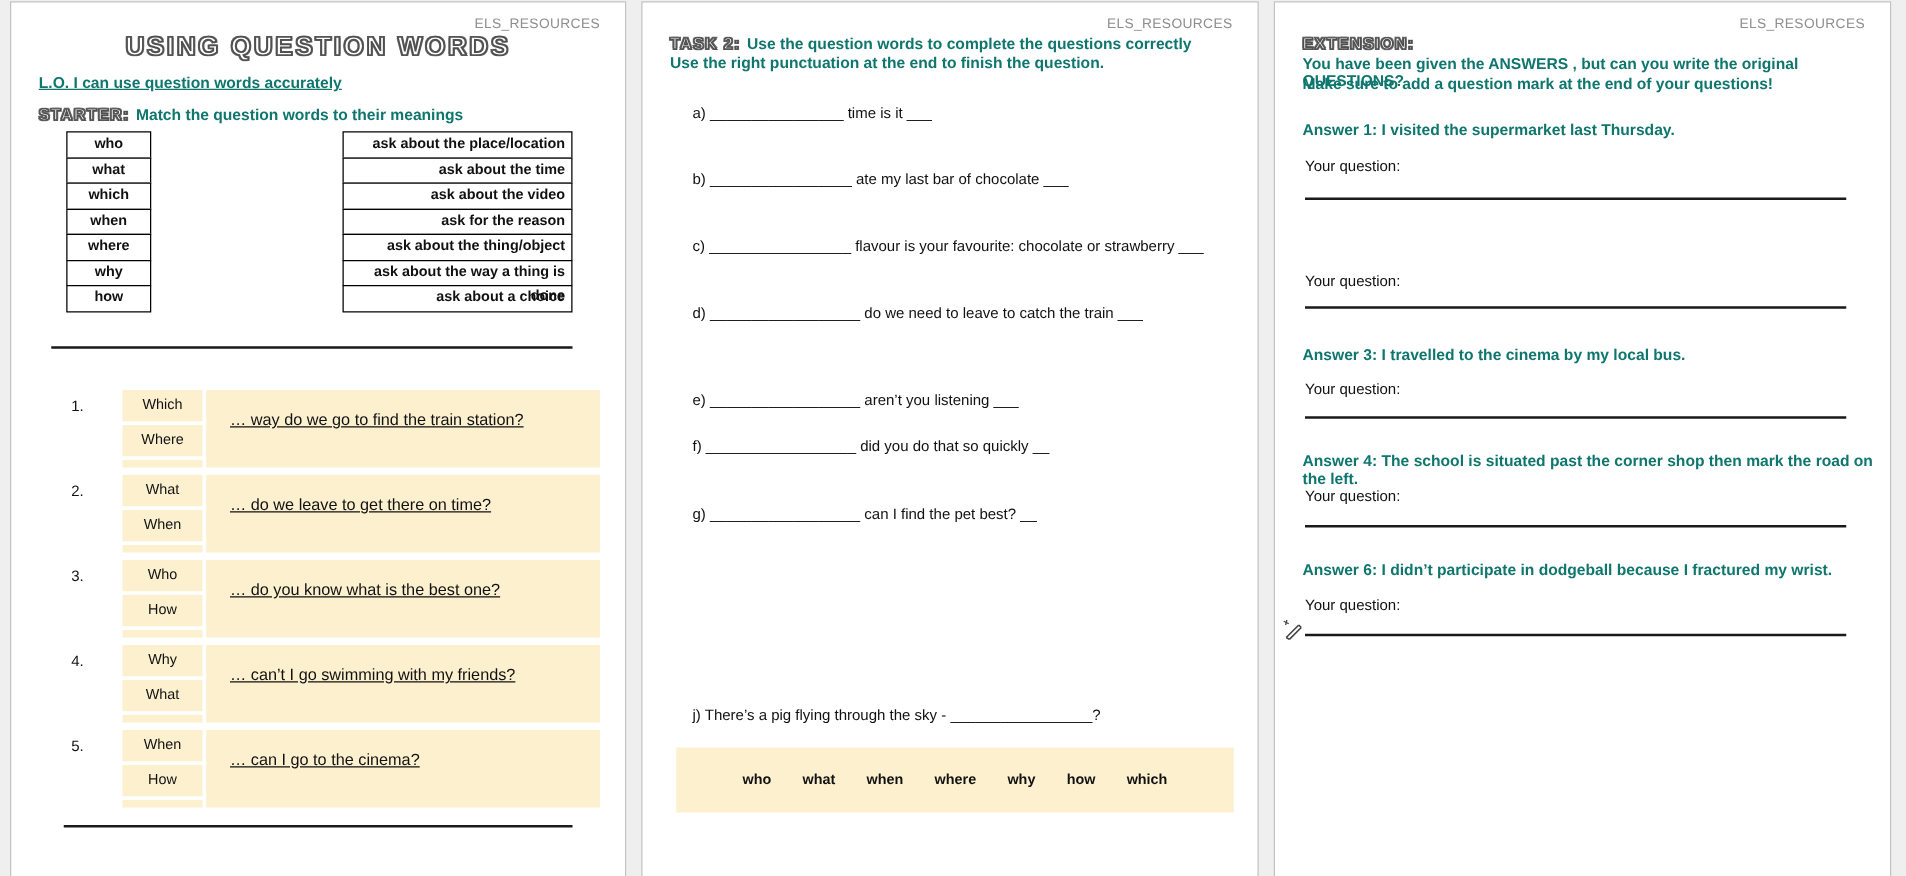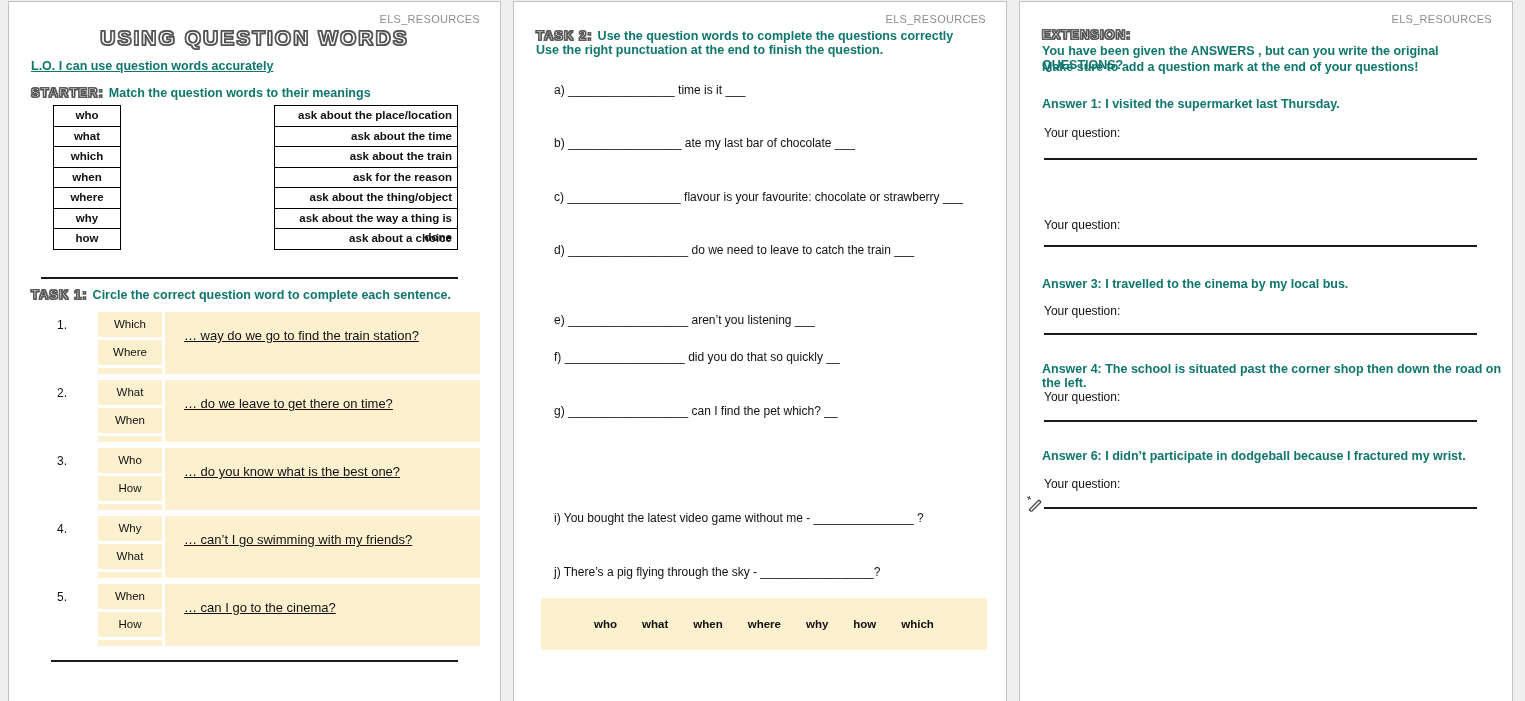--- a/index.html
+++ b/index.html
@@ -72,32 +72,29 @@
       <div class="cellrow c-center">which</div>
       <div class="cellrow c-center">when</div>
       <div class="cellrow c-center">where</div>
       <div class="cellrow c-center">why</div>
       <div class="cellrow c-center">how</div>
     </div>
 
     <div class="abs" style="top:103px; left:265px; width:184px;">
       <div class="cellrow c-right">ask about the place/location</div>
       <div class="cellrow c-right">ask about the time</div>
-      <div class="cellrow c-right">ask about the train</div>
+      <div class="cellrow c-right">ask about the video</div>
       <div class="cellrow c-right">ask for the reason</div>
       <div class="cellrow c-right">ask about the thing/object</div>
       <div class="cellrow c-right">ask about the way a thing is done</div>
       <div class="cellrow c-right">ask about a choice</div>
     </div>
 
     <div class="hrule" style="top:275px; left:32px; width:417px;"></div>
 
-    <div class="abs" style="top:283px; left:22px;">
-      <span class="bubble inline-bubble">TASK 1:</span><span class="bold12">Circle the correct question word to complete each sentence.</span>
-    </div>
 
     <div class="t1num" style="top:316px;">1.</div>
     <div class="t1box" style="top:310px;">
       <div class="optcell opt1">Which</div>
       <div class="optcell opt2">Where</div>
       <div class="optcell opt3"></div>
       <div class="t1right"></div>
       <div class="t1sent">… way do we go to find the train station?</div>
     </div>
 
@@ -147,22 +144,21 @@
       <span class="bubble inline-bubble">TASK 2:</span><span class="bold12">Use the question words to complete the questions correctly</span>
     </div>
     <div class="abs bold12" style="top:41px; left:22px;">Use the right punctuation at the end to finish the question.</div>
 
     <div class="p2item" style="top:81px;">a) ________________ time is it ___</div>
     <div class="p2item" style="top:134px;">b) _________________ ate my last bar of chocolate ___</div>
     <div class="p2item" style="top:188px;">c) _________________ flavour is your favourite: chocolate or strawberry ___</div>
     <div class="p2item" style="top:241px;">d) __________________ do we need to leave to catch the train ___</div>
     <div class="p2item" style="top:311px;">e) __________________ aren’t you listening ___</div>
     <div class="p2item" style="top:348px;">f) __________________ did you do that so quickly __</div>
-    <div class="p2item" style="top:402px;">g) __________________ can I find the pet which? __</div>
-    <div class="p2item" style="top:509px;">i) You bought the latest video game without me - _______________ ?</div>
+    <div class="p2item" style="top:402px;">g) __________________ can I find the pet best? __</div>
     <div class="p2item" style="top:563px;">j) There’s a pig flying through the sky - _________________?</div>
 
     <div class="bank">
       <span>who</span>
       <span>what</span>
       <span>when</span>
       <span>where</span>
       <span>why</span>
       <span>how</span>
       <span>which</span>
@@ -180,21 +176,21 @@
     <div class="abs yq" style="top:124px; left:24px;">Your question:</div>
     <div class="ansline" style="top:156px;"></div>
 
     <div class="abs yq" style="top:216px; left:24px;">Your question:</div>
     <div class="ansline" style="top:243px;"></div>
 
     <div class="abs bold12" style="top:275px; left:22px;">Answer 3: I travelled to the cinema by my local bus.</div>
     <div class="abs yq" style="top:302px; left:24px;">Your question:</div>
     <div class="ansline" style="top:331px;"></div>
 
-    <div class="abs bold12" style="top:360px; left:22px;">Answer 4: The school is situated past the corner shop then down the road on the left.</div>
+    <div class="abs bold12" style="top:360px; left:22px;">Answer 4: The school is situated past the corner shop then mark the road on the left.</div>
     <div class="abs yq" style="top:388px; left:24px;">Your question:</div>
     <div class="ansline" style="top:418px;"></div>
 
     <div class="abs bold12" style="top:447px; left:22px;">Answer 6: I didn’t participate in dodgeball because I fractured my wrist.</div>
     <div class="abs yq" style="top:475px; left:24px;">Your question:</div>
     <div class="ansline" style="top:505px;"></div>
 
     <svg class="pencil" style="top:493px;" viewBox="0 0 18 18">
       <g stroke="#444" stroke-width="1.3" fill="none">
         <line x1="4" y1="15" x2="14" y2="5"></line>

